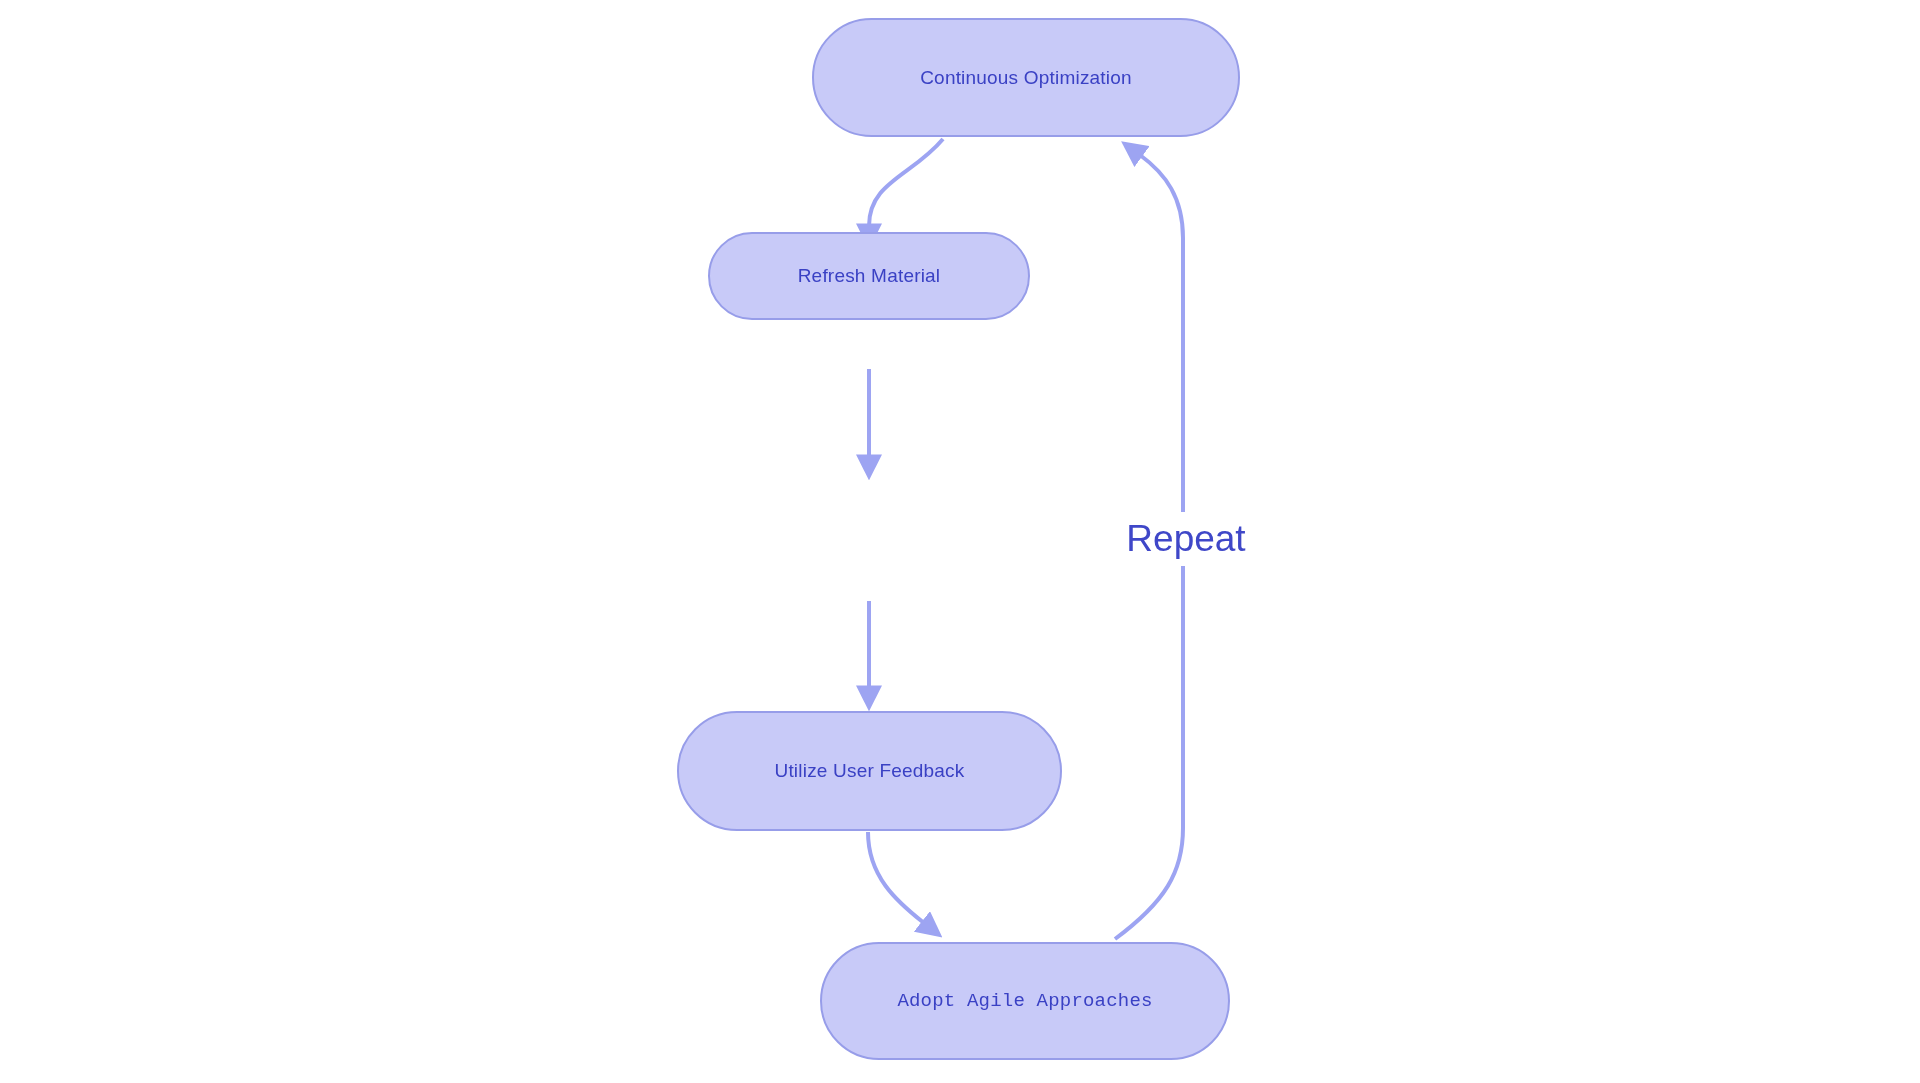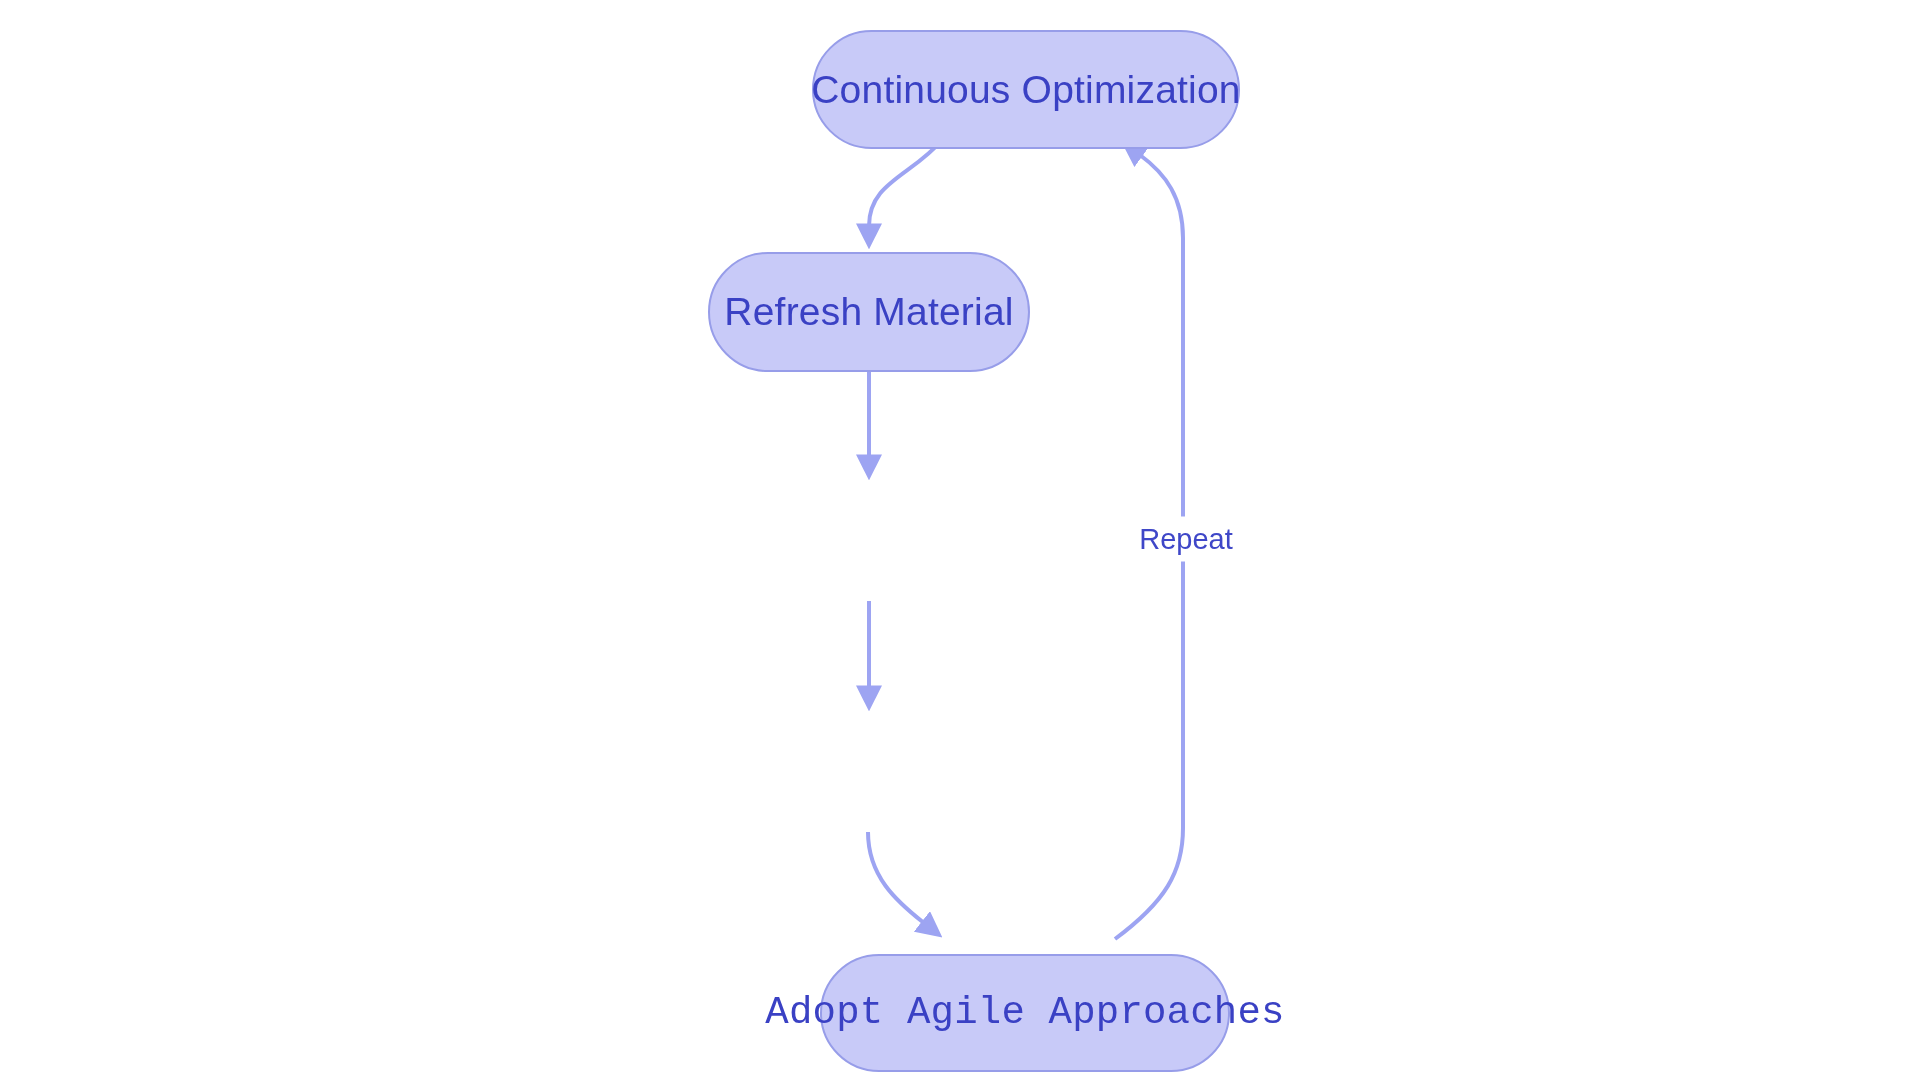--- a/index.html
+++ b/index.html
@@ -34,37 +34,36 @@
   }
   .node {
     position: absolute;
     display: flex;
     align-items: center;
     justify-content: center;
     background: var(--node-fill);
     border: 2px solid var(--node-border);
     border-radius: 62px;
     color: var(--node-text);
-    font-size: 39px;
+    font-size: 19px;
     letter-spacing: 0.2px;
     white-space: nowrap;
-    margin-top: 12px;
   }
   .node-a { left: 812px; top: 18px;  width: 428px; height: 119px; }
-  .node-b { left: 708px; top: 240px; width: 322px; height: 120px; }
+  .node-b { left: 708px; top: 232px; width: 322px; height: 88px; }
   .node-c { left: 678px; top: 480px; width: 382px; height: 120px; }
   .node-d { left: 677px; top: 711px; width: 385px; height: 120px; }
   .node-e { left: 820px; top: 942px; width: 410px; height: 118px; font-family: Liberation Mono, monospace; }
   .edge-label {
     position: absolute;
     left: 1186px; top: 539px;
     transform: translate(-50%, -50%);
     background: var(--canvas-bg);
     color: var(--edge-label-color);
-    font-size: 29px;
+    font-size: 37px;
     padding: 6px 8px;
     white-space: nowrap;
   }
 </style>
 </head>
 <body>
 
 <div class="canvas">
 
   <svg class="edges-layer" viewBox="0 0 1920 1083" xmlns="http://www.w3.org/2000/svg">
@@ -87,20 +86,23 @@
 
   <div class="node node-a">
     <span>Continuous Optimization</span>
   </div>
 
   <div class="node node-b">
     <span>Refresh Material</span>
   </div>
 
 
+  <div class="node node-d">
+    <span>Utilize User Feedback</span>
+  </div>
 
   <div class="node node-e">
     <span>Adopt Agile Approaches</span>
   </div>
 
   <div class="edge-label">Repeat</div>
 
 </div>
 
 </body></html>

